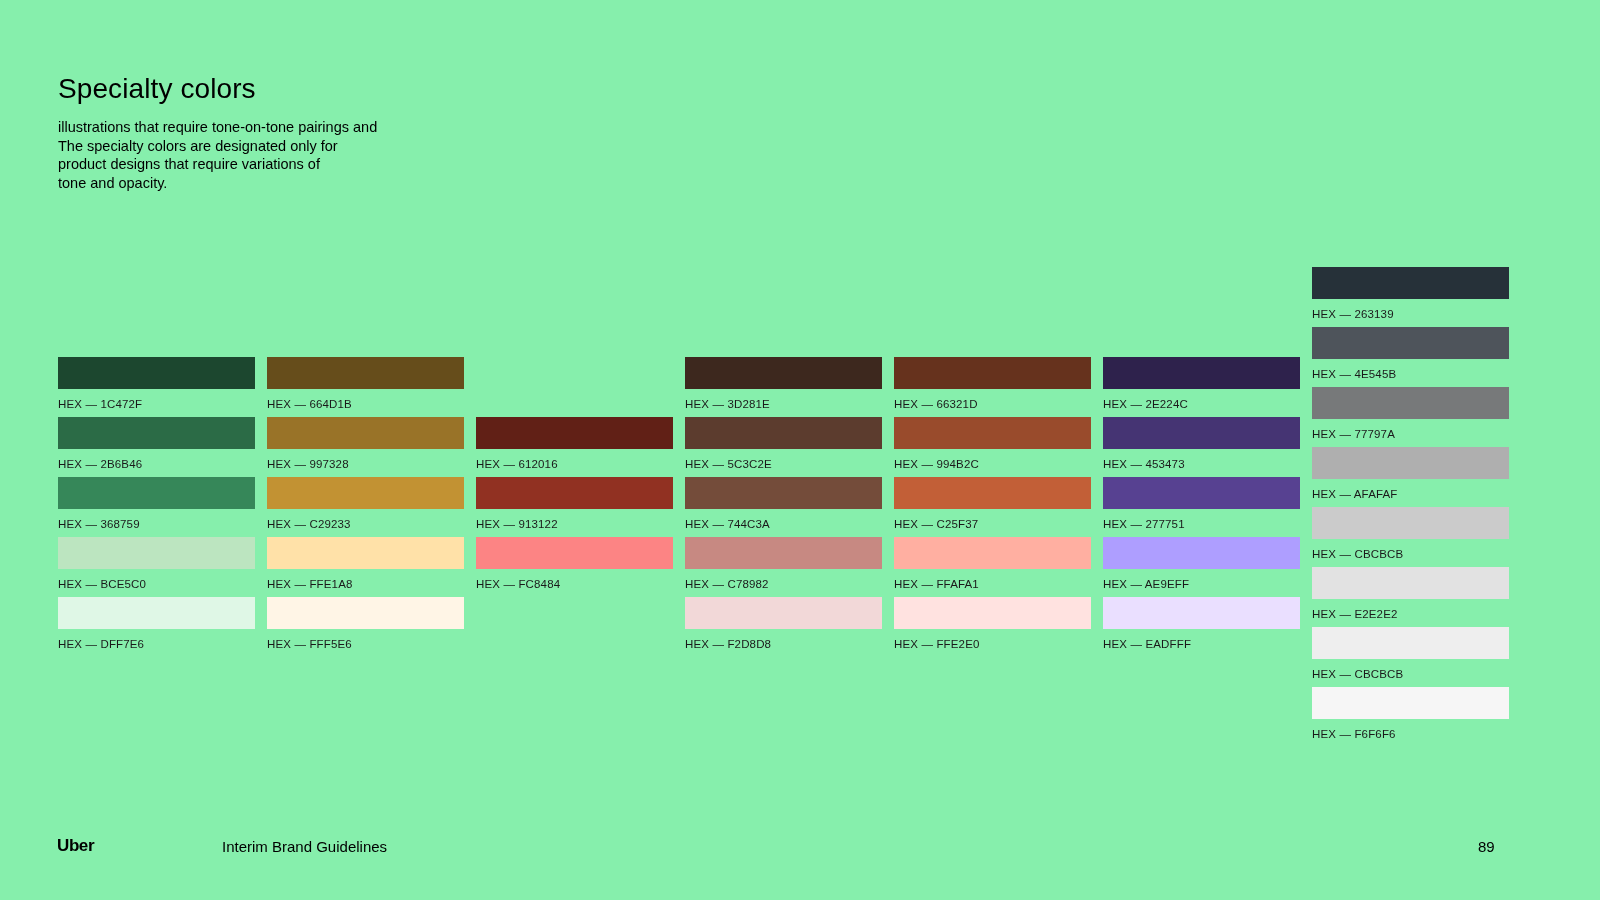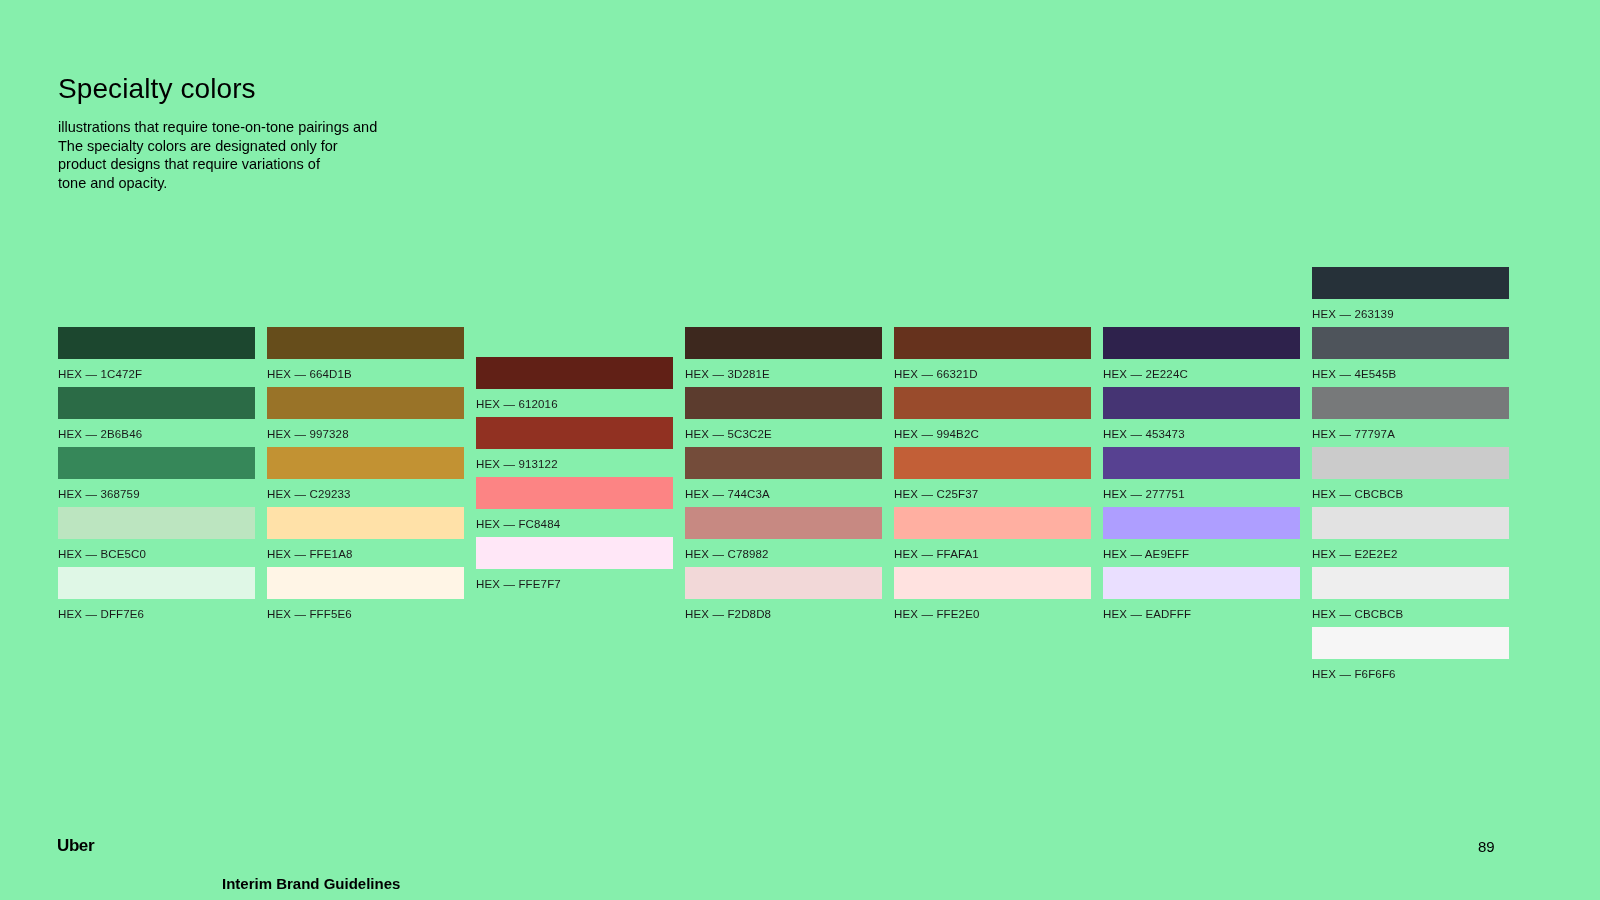--- a/index.html
+++ b/index.html
@@ -105,25 +105,24 @@
     letter-spacing: -0.4px;
     color: #000000;
     line-height: 20px;
   }
 
   .footer-title {
     position: absolute;
     left: 222px;
     top: 1px;
     font-size: 15px;
-    font-weight: 700;
+    font-weight: 400;
     color: #000000;
     line-height: 20px;
     white-space: nowrap;
-    margin-top: 37px;
   }
 
   .footer-page {
     position: absolute;
     left: 1478px;
     top: 1px;
     font-size: 15px;
     font-weight: 400;
     color: #000000;
     line-height: 20px;
@@ -194,24 +193,20 @@
           <span class="swatch-label">HEX — 612016</span>
         </div>
         <div class="swatch-item">
           <span class="swatch-chip" style="background: rgb(145, 49, 34);"></span>
           <span class="swatch-label">HEX — 913122</span>
         </div>
         <div class="swatch-item">
           <span class="swatch-chip" style="background: rgb(252, 132, 132);"></span>
           <span class="swatch-label">HEX — FC8484</span>
         </div>
-        <div class="swatch-item">
-          <span class="swatch-chip" style="background: rgb(255, 231, 247);"></span>
-          <span class="swatch-label">HEX — FFE7F7</span>
-        </div>
       </div>
       <div class="swatch-col">
         <div class="swatch-item">
           <span class="swatch-chip" style="background: rgb(61, 40, 30);"></span>
           <span class="swatch-label">HEX — 3D281E</span>
         </div>
         <div class="swatch-item">
           <span class="swatch-chip" style="background: rgb(92, 60, 46);"></span>
           <span class="swatch-label">HEX — 5C3C2E</span>
         </div>
@@ -277,20 +272,24 @@
           <span class="swatch-chip" style="background: rgb(38, 49, 57);"></span>
           <span class="swatch-label">HEX — 263139</span>
         </div>
         <div class="swatch-item">
           <span class="swatch-chip" style="background: rgb(78, 84, 91);"></span>
           <span class="swatch-label">HEX — 4E545B</span>
         </div>
         <div class="swatch-item">
           <span class="swatch-chip" style="background: rgb(119, 121, 122);"></span>
           <span class="swatch-label">HEX — 77797A</span>
+        </div>
+        <div class="swatch-item">
+          <span class="swatch-chip" style="background: rgb(175, 175, 175);"></span>
+          <span class="swatch-label">HEX — AFAFAF</span>
         </div>
         <div class="swatch-item">
           <span class="swatch-chip" style="background: rgb(203, 203, 203);"></span>
           <span class="swatch-label">HEX — CBCBCB</span>
         </div>
         <div class="swatch-item">
           <span class="swatch-chip" style="background: rgb(226, 226, 226);"></span>
           <span class="swatch-label">HEX — E2E2E2</span>
         </div>
         <div class="swatch-item">

